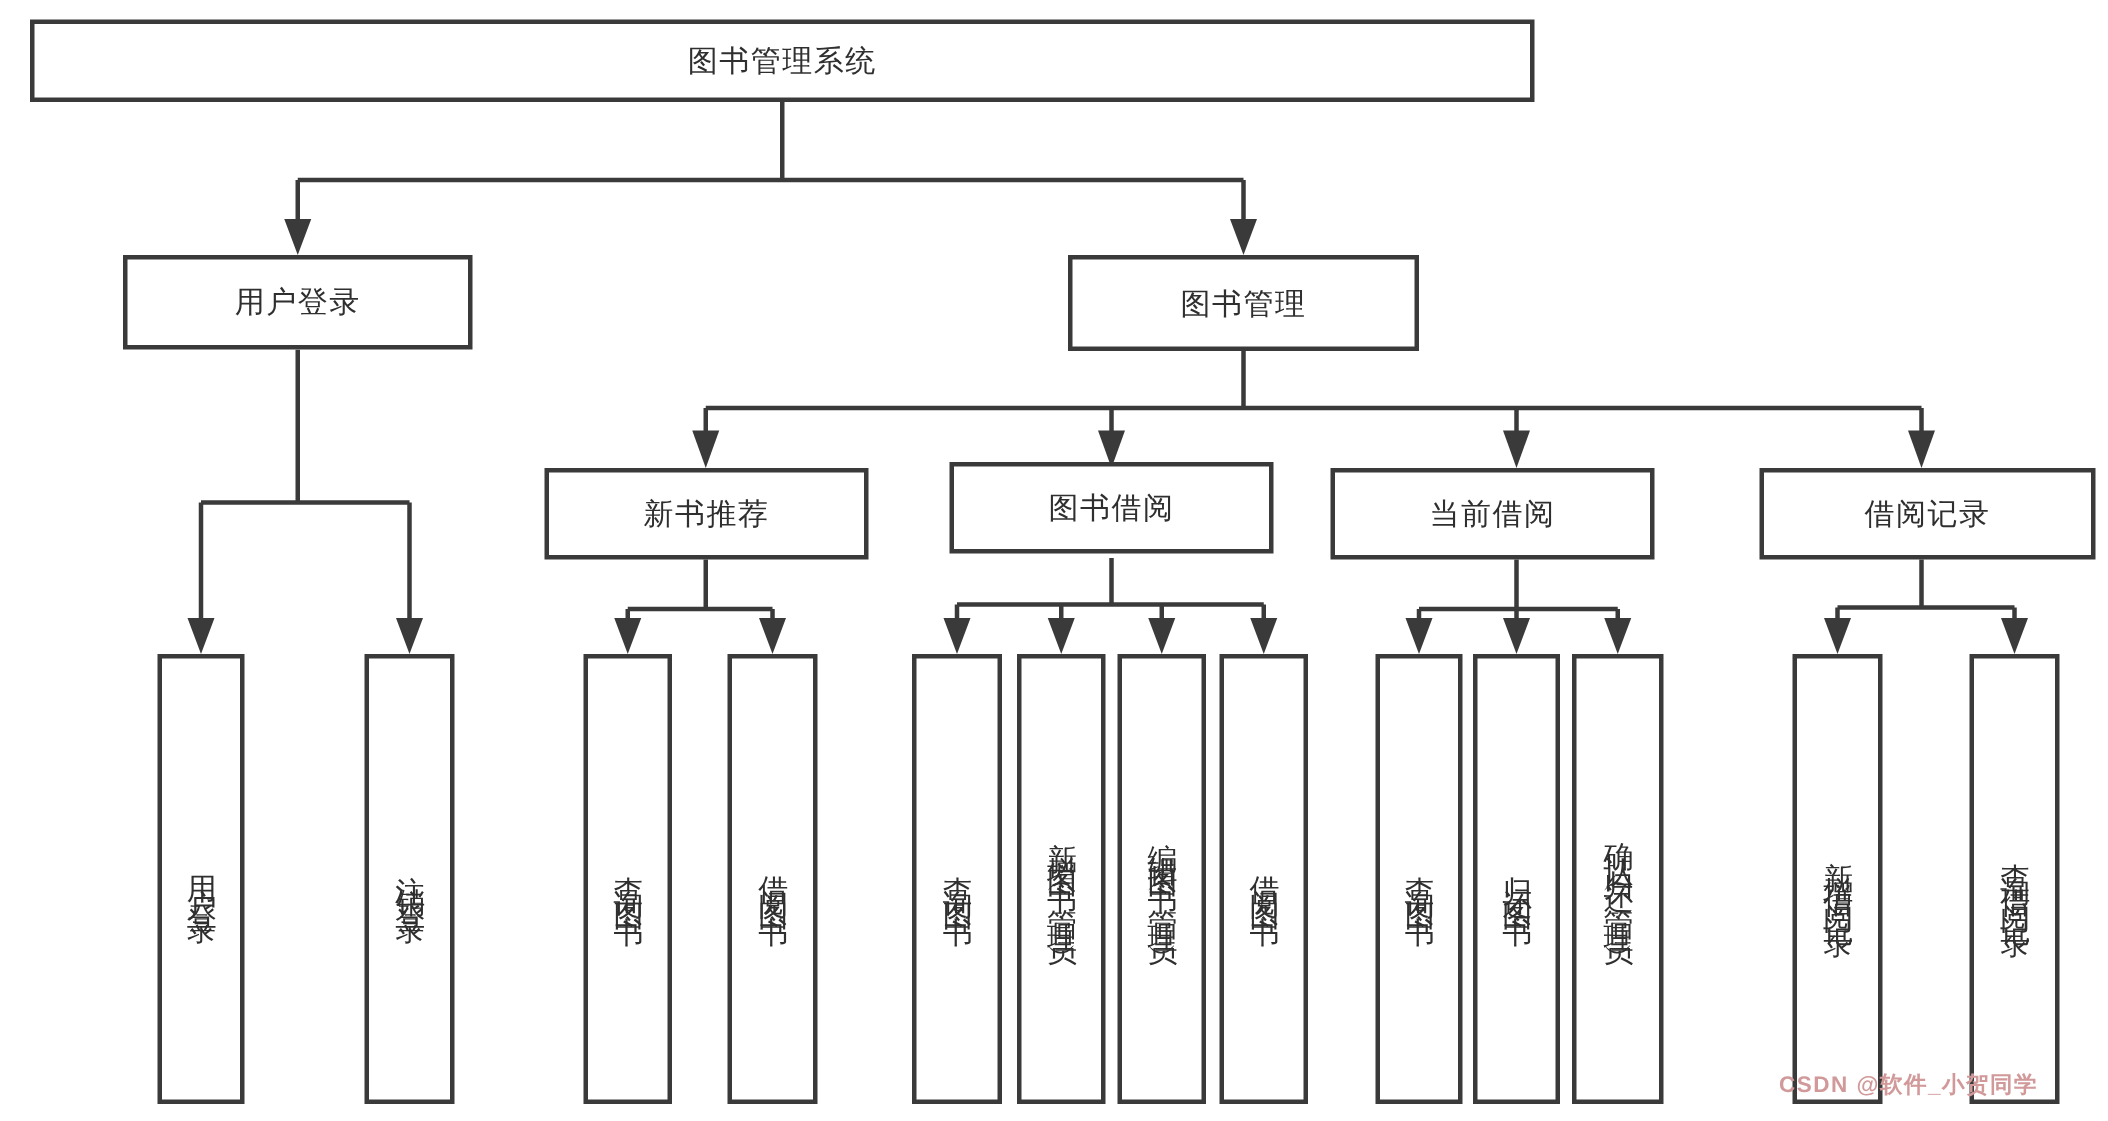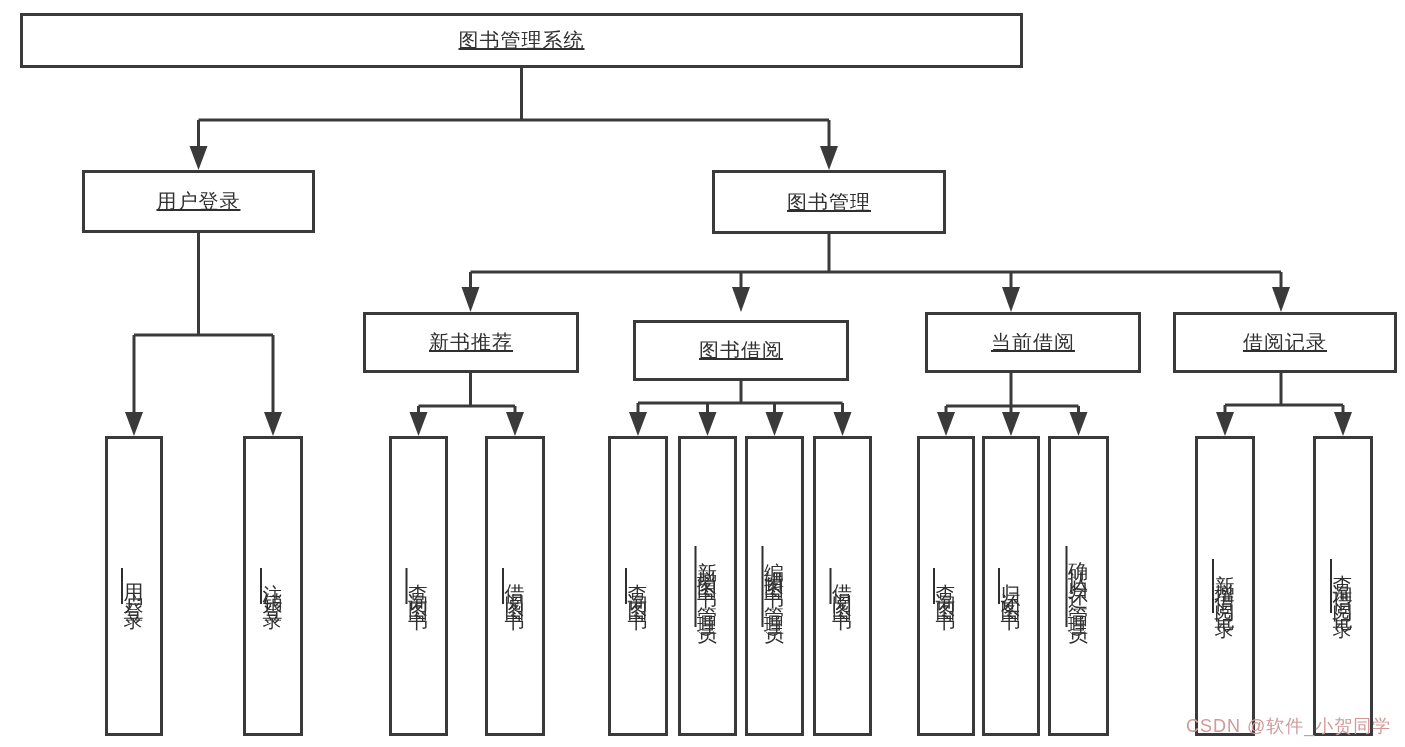--- a/index.html
+++ b/index.html
@@ -19,40 +19,40 @@
   }
   .node {
     position: absolute;
     box-sizing: border-box;
     border: 3px solid #3a3a3a;
     background: #ffffff;
     display: flex;
     align-items: center;
     justify-content: center;
     color: #2f2f2f;
-    text-decoration: underline;
   }
   .h-node { font-size: 20px; letter-spacing: 1px; }
   .v-node span {
     writing-mode: vertical-rl;
     text-orientation: mixed;
     font-size: 20px;
     letter-spacing: 9px;
     line-height: 1;
     white-space: nowrap;
   }
   .watermark {
     position: absolute;
     left: 1186px;
     top: 714px;
-    font-size: 18px;
+    font-size: 15px;
     letter-spacing: 1px;
     color: #d19999;
     z-index: 5;
     white-space: nowrap;
+    font-weight: bold;
   }
 </style>
 </head>
 <body>
 
 <div id="canvas">
 
   <svg id="wires" viewBox="0 0 1405 747" xmlns="http://www.w3.org/2000/svg">
     <g stroke="#3a3a3a" stroke-width="3" fill="none">
 
@@ -125,22 +125,22 @@
       <polygon points="1334,412 1352,412 1343,436"></polygon>
     </g>
   </svg>
 
   <div class="node h-node" style="left:20px; top:13px; width:1003px; height:55px;">图书管理系统</div>
 
   <div class="node h-node" style="left:82px; top:170px; width:233px; height:63px;">用户登录</div>
   <div class="node h-node" style="left:363px; top:312px; width:216px; height:61px;">新书推荐</div>
 
   <div class="node h-node" style="left:712px; top:170px; width:234px; height:64px;">图书管理</div>
-  <div class="node h-node" style="left:633px; top:320px; width:216px; height:61px;">图书借阅</div>
-  <div class="node h-node" style="left:925px; top:312px; width:216px; height:61px;">当前借阅</div>
+  <div class="node h-node" style="left:633px; top:308px; width:216px; height:61px;">图书借阅</div>
+  <div class="node h-node" style="left:887px; top:312px; width:216px; height:61px;">当前借阅</div>
   <div class="node h-node" style="left:1173px; top:312px; width:224px; height:61px;">借阅记录</div>
 
   <div class="node v-node" style="left:105px; top:436px; width:58px; height:300px;">
     <span>用户登录</span>
   </div>
   <div class="node v-node" style="left:243px; top:436px; width:60px; height:300px;">
     <span>注销登录</span>
   </div>
 
   <div class="node v-node" style="left:389px; top:436px; width:59px; height:300px;">

